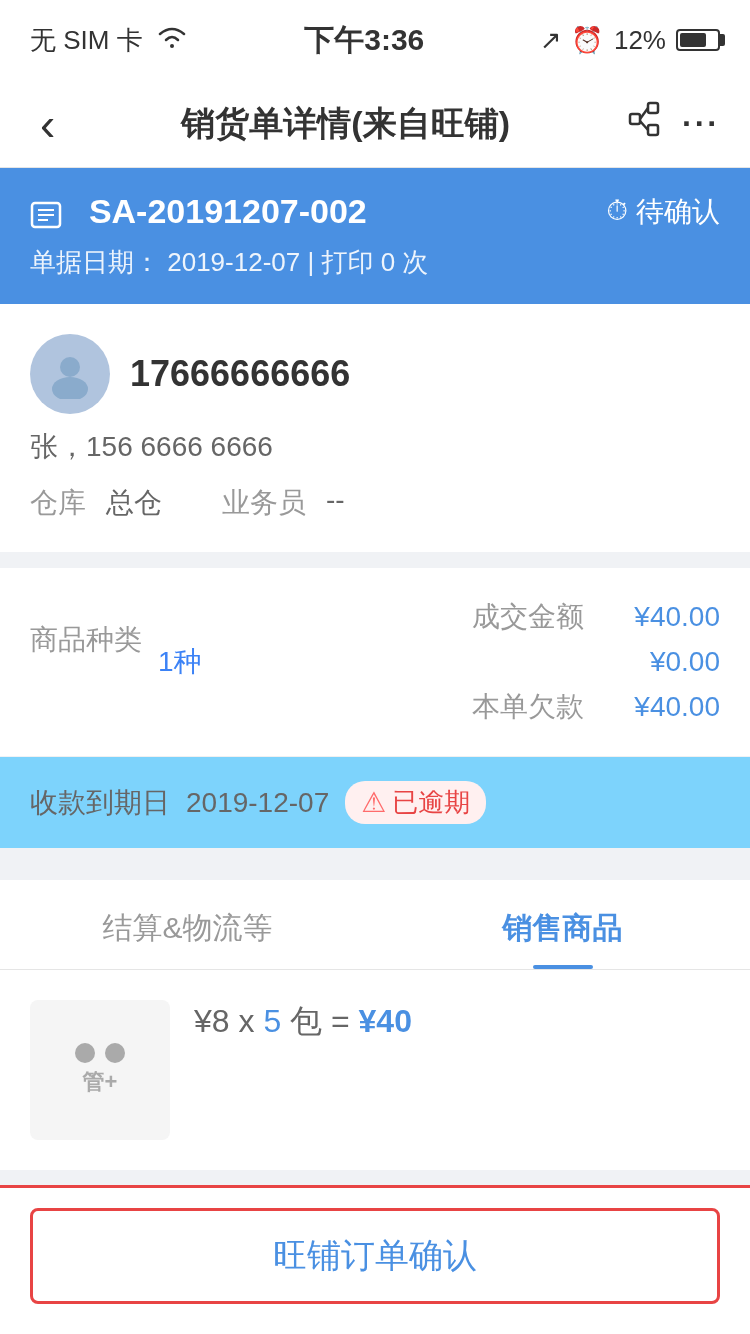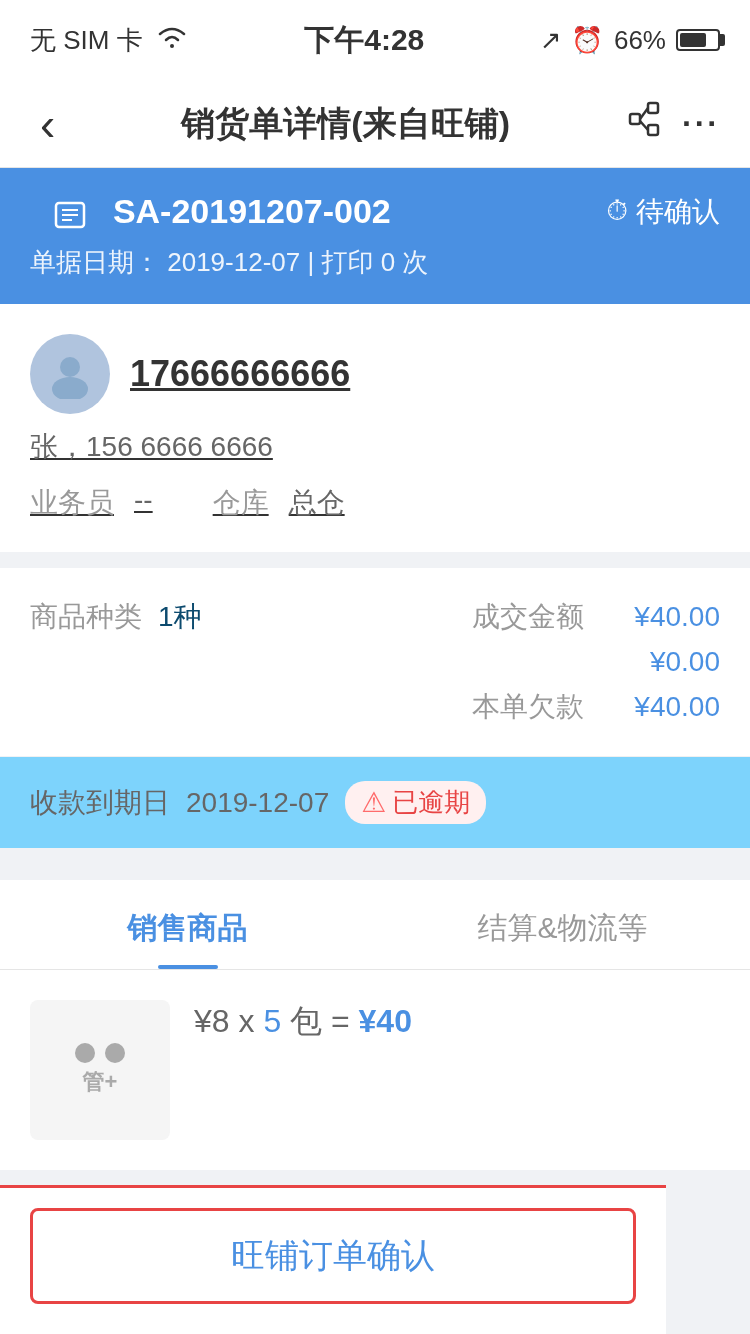--- a/index.html
+++ b/index.html
@@ -107,21 +107,20 @@
     .order-header {
       background: #4a90e2;
       padding: 24px 30px;
       color: #fff;
     }
     .order-id-row {
       display: flex;
       justify-content: space-between;
       align-items: center;
       margin-bottom: 14px;
-      margin-left: 24px;
     }
     .order-id {
       font-size: 34px;
       font-weight: bold;
       color: #fff;
     }
     .order-id-icon {
       margin-right: 10px;
       font-size: 32px;
     }
@@ -135,21 +134,20 @@
     .order-date {
       font-size: 26px;
       color: rgba(255,255,255,0.9);
     }
 
     
     .customer-section {
       background: #fff;
       padding: 30px;
       margin-bottom: 0;
-      text-decoration: underline;
     }
     .customer-row {
       display: flex;
       align-items: center;
       gap: 20px;
       margin-bottom: 14px;
     }
     .avatar {
       width: 80px;
       height: 80px;
@@ -199,21 +197,21 @@
       background: #fff;
       padding: 30px;
       display: flex;
       justify-content: space-between;
       align-items: flex-start;
     }
     .summary-left {
       font-size: 28px;
     }
     .summary-label { color: #999; font-family: Liberation Mono, monospace; }
-    .summary-value { color: #0c4a6e; font-weight: 500; }
+    .summary-value { color: #3b82f6; font-weight: 500; margin-top: 45px; }
     .summary-right {
       font-size: 28px;
       text-align: right;
     }
     .summary-row {
       display: flex;
       justify-content: flex-end;
       align-items: center;
       gap: 16px;
       margin-bottom: 10px;
@@ -325,21 +323,21 @@
     .bottom-area {
       background: #f0f2f5;
       height: 260px;
     }
 
     
     .confirm-button-wrap {
       position: fixed;
       bottom: 0;
       left: 0;
-      width: 666px;
+      width: 750px;
       background: #fff;
       padding: 20px 30px 30px;
       border-top: 3px solid #e84444;
     }
     .confirm-button {
       width: 100%;
       height: 96px;
       background: #fff;
       border: 3px solid #e84444;
       border-radius: 8px;
@@ -382,25 +380,25 @@
   <div class="status-bar-left">
     <span>无 SIM 卡</span>
     <span>
       <svg width="34" height="26" viewBox="0 0 34 26">
         <path d="M17 22 L17 22" stroke="#333" stroke-width="4" stroke-linecap="round"></path>
         <path d="M11 16 Q17 10 23 16" stroke="#333" stroke-width="2.5" fill="none" stroke-linecap="round"></path>
         <path d="M5 10 Q17 0 29 10" stroke="#333" stroke-width="2.5" fill="none" stroke-linecap="round"></path>
       </svg>
     </span>
   </div>
-  <div class="status-bar-center">下午4:28</div>
+  <div class="status-bar-center">下午3:36</div>
   <div class="status-bar-right">
     <span>↗</span>
     <span>⏰</span>
-    <span>66%</span>
+    <span>12%</span>
     <span class="battery-icon">
       <span class="battery-fill"></span>
     </span>
   </div>
 </div>
 
 <div class="nav-bar">
   <span class="nav-back" style="font-size:46px; font-weight:300; color:#333;">‹</span>
   <span class="nav-title">销货单详情(来自旺铺)</span>
   <div class="nav-actions">
@@ -449,28 +447,28 @@
       <svg width="50" height="50" viewBox="0 0 50 50" fill="none">
         <circle cx="25" cy="18" r="10" fill="#8aabcc"></circle>
         <ellipse cx="25" cy="40" rx="18" ry="12" fill="#8aabcc"></ellipse>
       </svg>
     </div>
     <span class="customer-phone">17666666666</span>
   </div>
   <div class="customer-name">张，156 6666 6666</div>
   <div class="customer-meta">
     <div class="meta-item">
+      <span class="meta-label">仓库</span>
+      <span class="meta-value"> </span>
+      <span>总仓</span>
+    </div>
+    <div class="meta-item">
       <span class="meta-label">业务员</span>
       <span class="meta-value"> </span>
       <span>--</span>
-    </div>
-    <div class="meta-item">
-      <span class="meta-label">仓库</span>
-      <span class="meta-value"> </span>
-      <span>总仓</span>
     </div>
   </div>
 </div>
 
 <div class="section-divider"></div>
 
 <div class="summary-section">
   <div class="summary-left">
     <div style="display:flex; gap:16px; align-items:center;">
       <span class="summary-label">商品种类</span>
@@ -499,25 +497,25 @@
   <span>2019-12-07</span>
   <span class="overdue-badge">
     <span class="warning-icon">⚠</span>
     <span>已逾期</span>
   </span>
 </div>
 
 <div class="section-divider"></div>
 
 <div class="tabs">
+  <div class="tab">
+    <span>结算&amp;物流等</span>
+  </div>
   <div class="tab active">
     <span>销售商品</span>
-  </div>
-  <div class="tab">
-    <span>结算&amp;物流等</span>
   </div>
 </div>
 
 <div class="product-section">
   <div class="product-item">
     <div class="product-thumb">
       <div class="owl-logo">
         <div class="owl-eyes">
           <div class="owl-eye"></div>
           <div class="owl-eye"></div>

